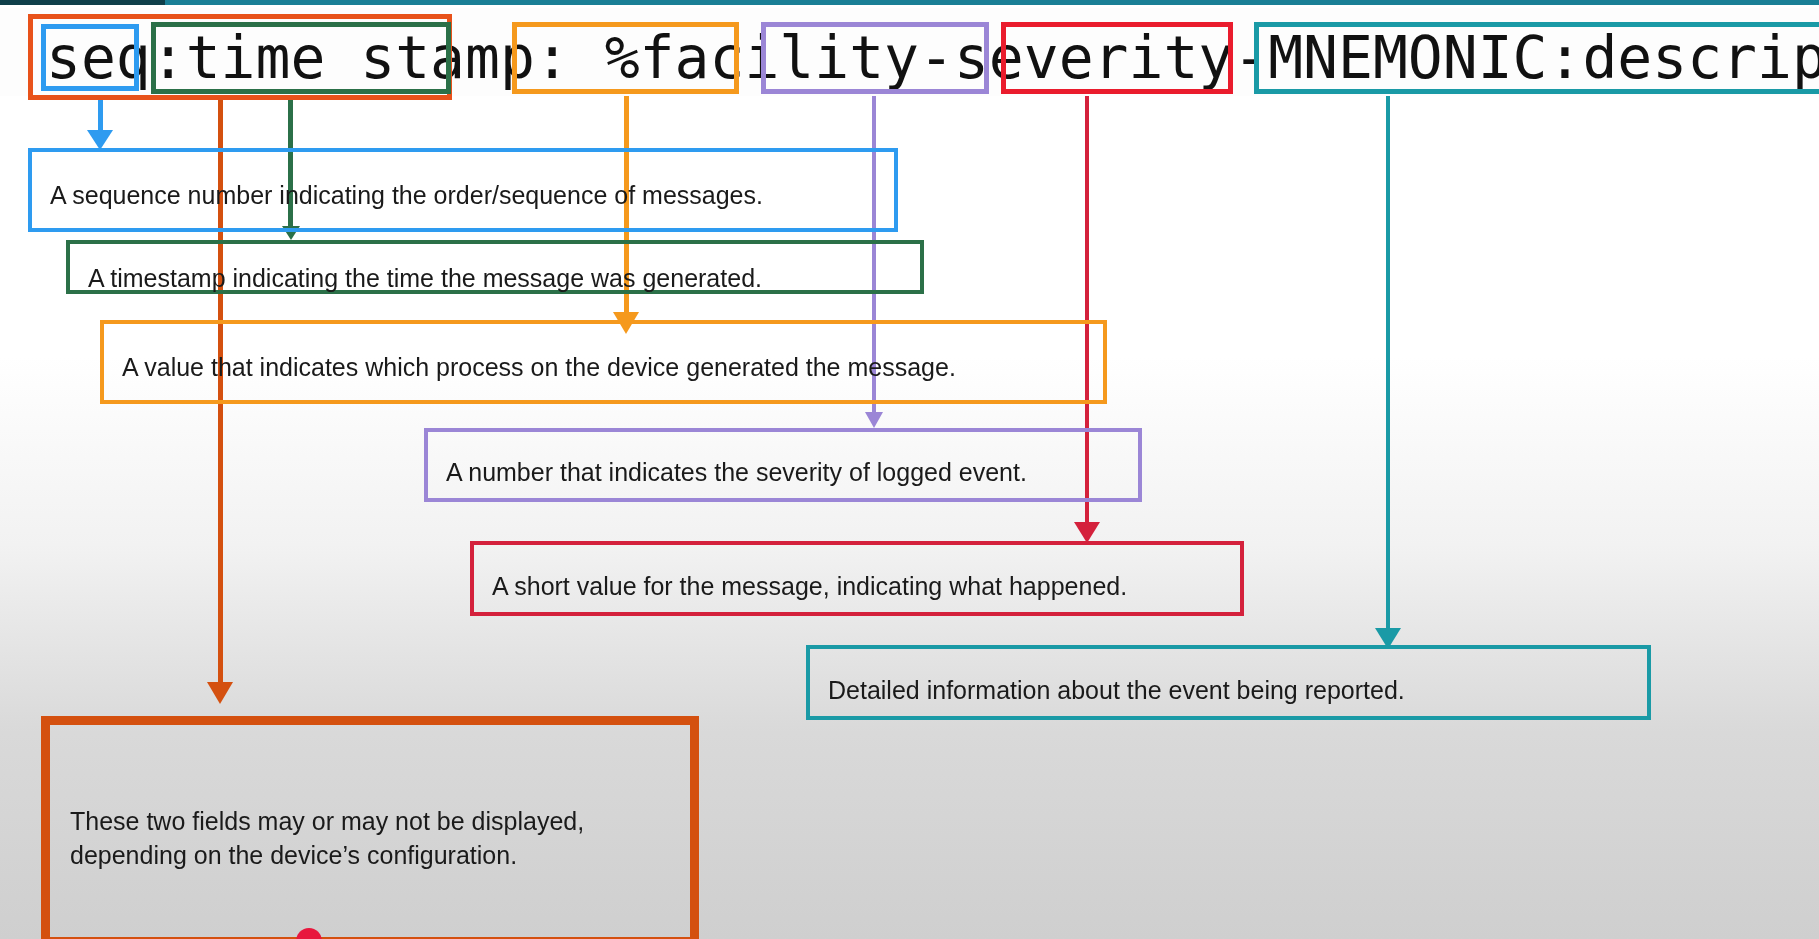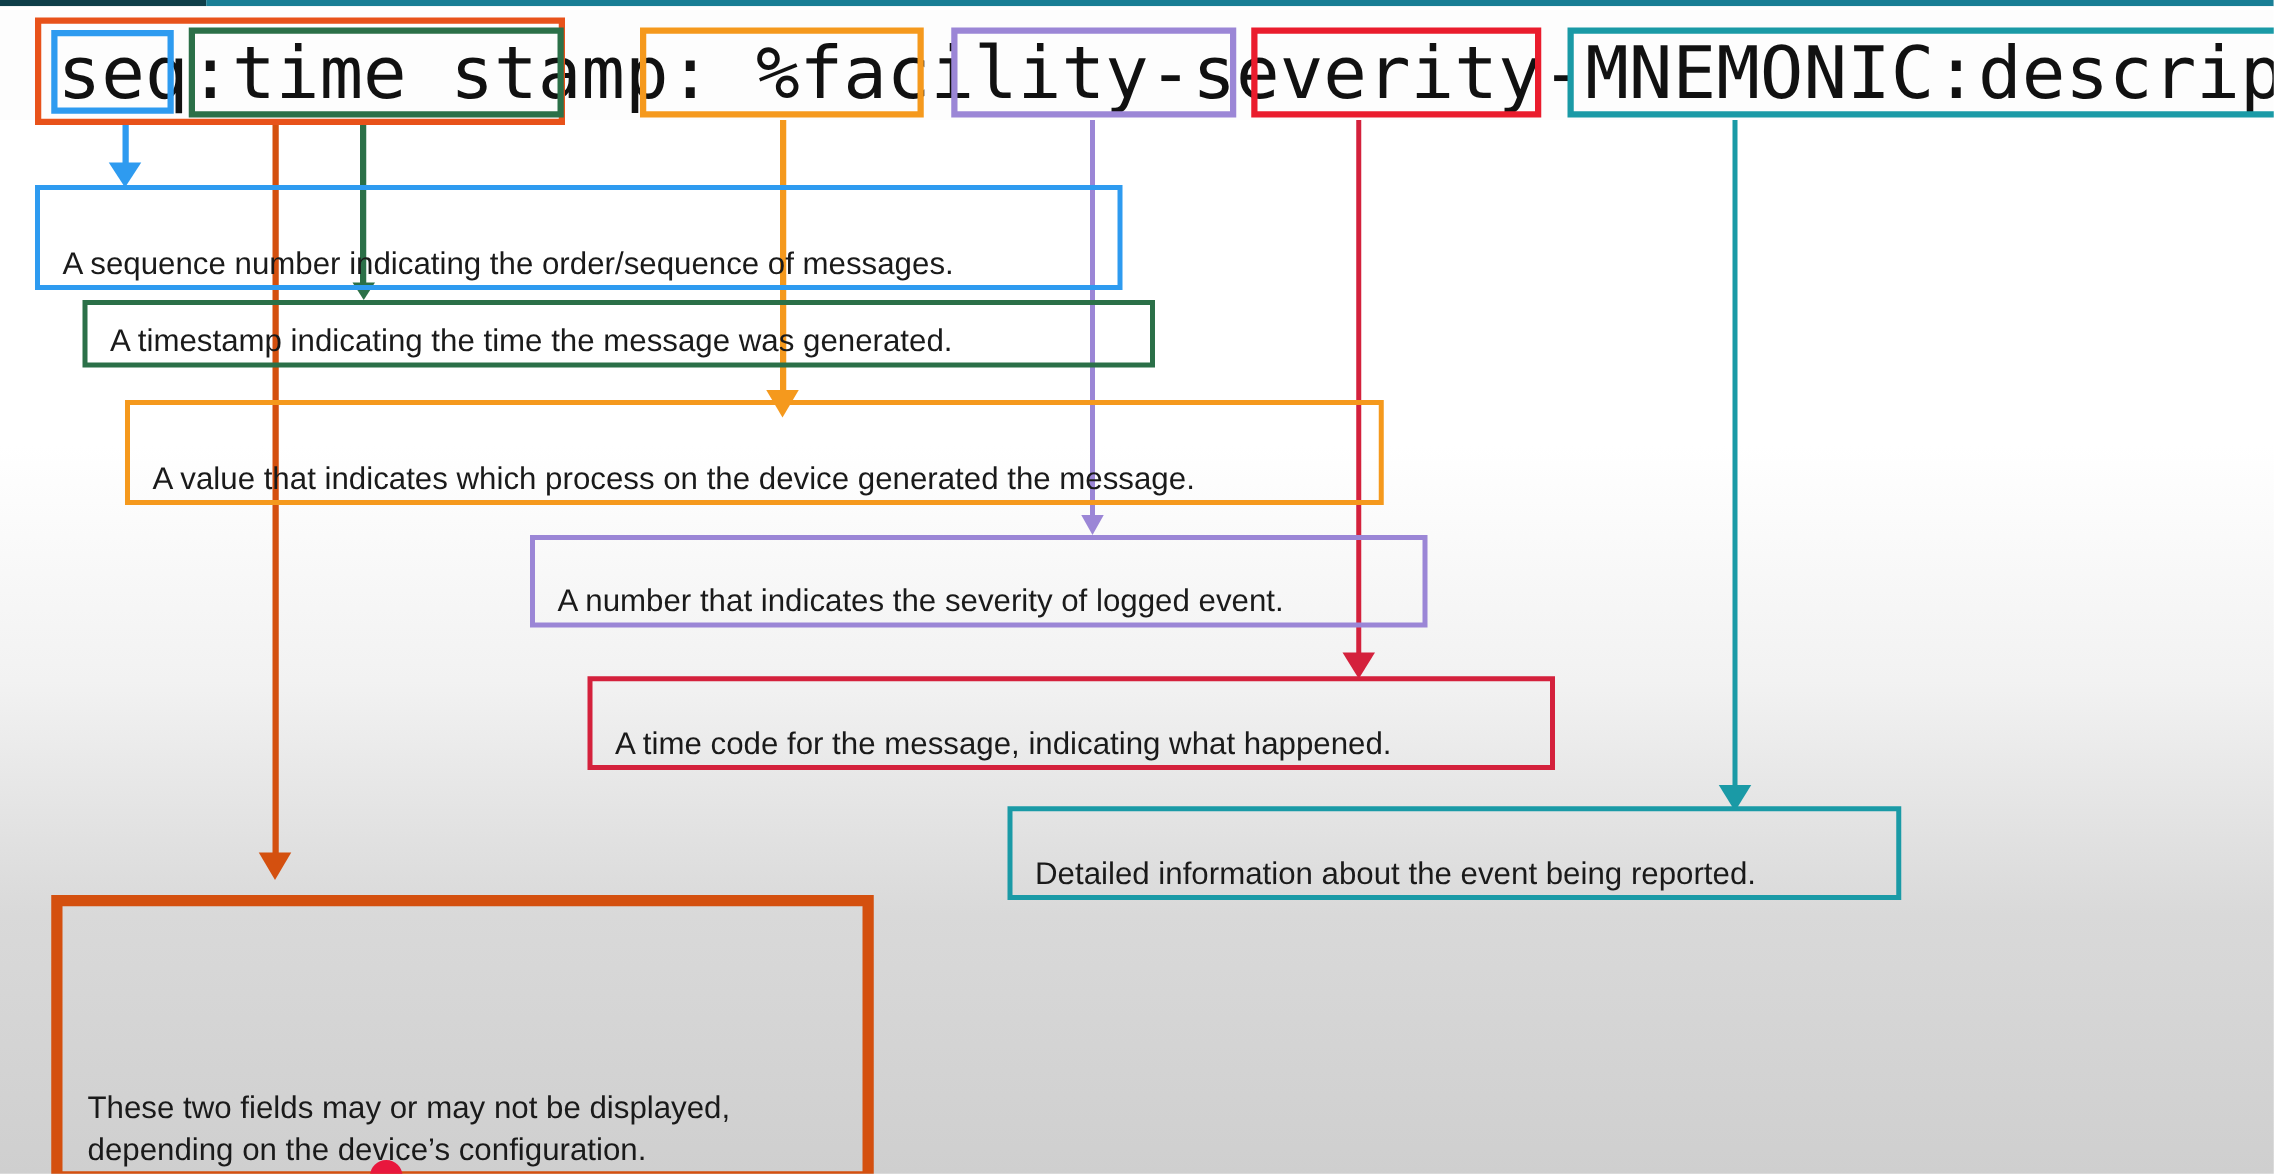--- a/index.html
+++ b/index.html
@@ -33,21 +33,21 @@
     font-family:"DejaVu Sans Mono","Liberation Mono",monospace;
     font-size:58px;line-height:72px;color:#111;white-space:pre;
     letter-spacing:0px;
   }
   .hl{position:absolute;box-sizing:border-box;background:transparent;}
 
   
   .callout{
     position:absolute;box-sizing:border-box;
     border-style:solid;background:transparent;
-    display:flex;align-items:flex-end;
+    display:flex;align-items:center;
   }
   .callout .ct{
     font-size:25px;line-height:34px;color:#1a1a1a;
     font-family:"Liberation Sans",sans-serif;
   }
 
   .c-blue{border-width:4px;border-color:#2e9bf0;}
   .c-green{border-width:4px;border-color:#2b7048;}
   .c-orange{border-width:4px;border-color:#f5991d;}
   .c-purple{border-width:4px;border-color:#9b86d6;}
@@ -112,24 +112,24 @@
 
   <div class="callout c-orange" style="left:100px;top:320px;width:1007px;height:84px;padding:10px 0 0 18px;">
     <div class="ct">A value that indicates which process on the device generated the message.</div>
   </div>
 
   <div class="callout c-purple" style="left:424px;top:428px;width:718px;height:74px;padding:14px 12px 0 18px;">
     <div class="ct">A number that indicates the severity of logged event.</div>
   </div>
 
   <div class="callout c-red" style="left:470px;top:541px;width:774px;height:75px;padding:14px 0 0 18px;">
-    <div class="ct">A time code for the message, indicating what happened.</div>
+    <div class="ct">A short value for the message, indicating what happened.</div>
   </div>
 
-  <div class="callout c-teal" style="left:806px;top:645px;width:715px;height:75px;padding:14px 0 0 18px;">
+  <div class="callout c-teal" style="left:806px;top:645px;width:845px;height:75px;padding:14px 0 0 18px;">
     <div class="ct">Detailed information about the event being reported.</div>
   </div>
 
   <div class="callout c-bigorange" style="left:41px;top:716px;width:658px;height:230px;padding:14px 0 0 20px;">
     <div class="ct" style="width:610px;">These two fields may or may not be displayed, depending on the device’s configuration.</div>
   </div>
 
   <div class="dot" style="left:296px;top:928px;width:26px;height:26px;"></div>
 
 </div>

